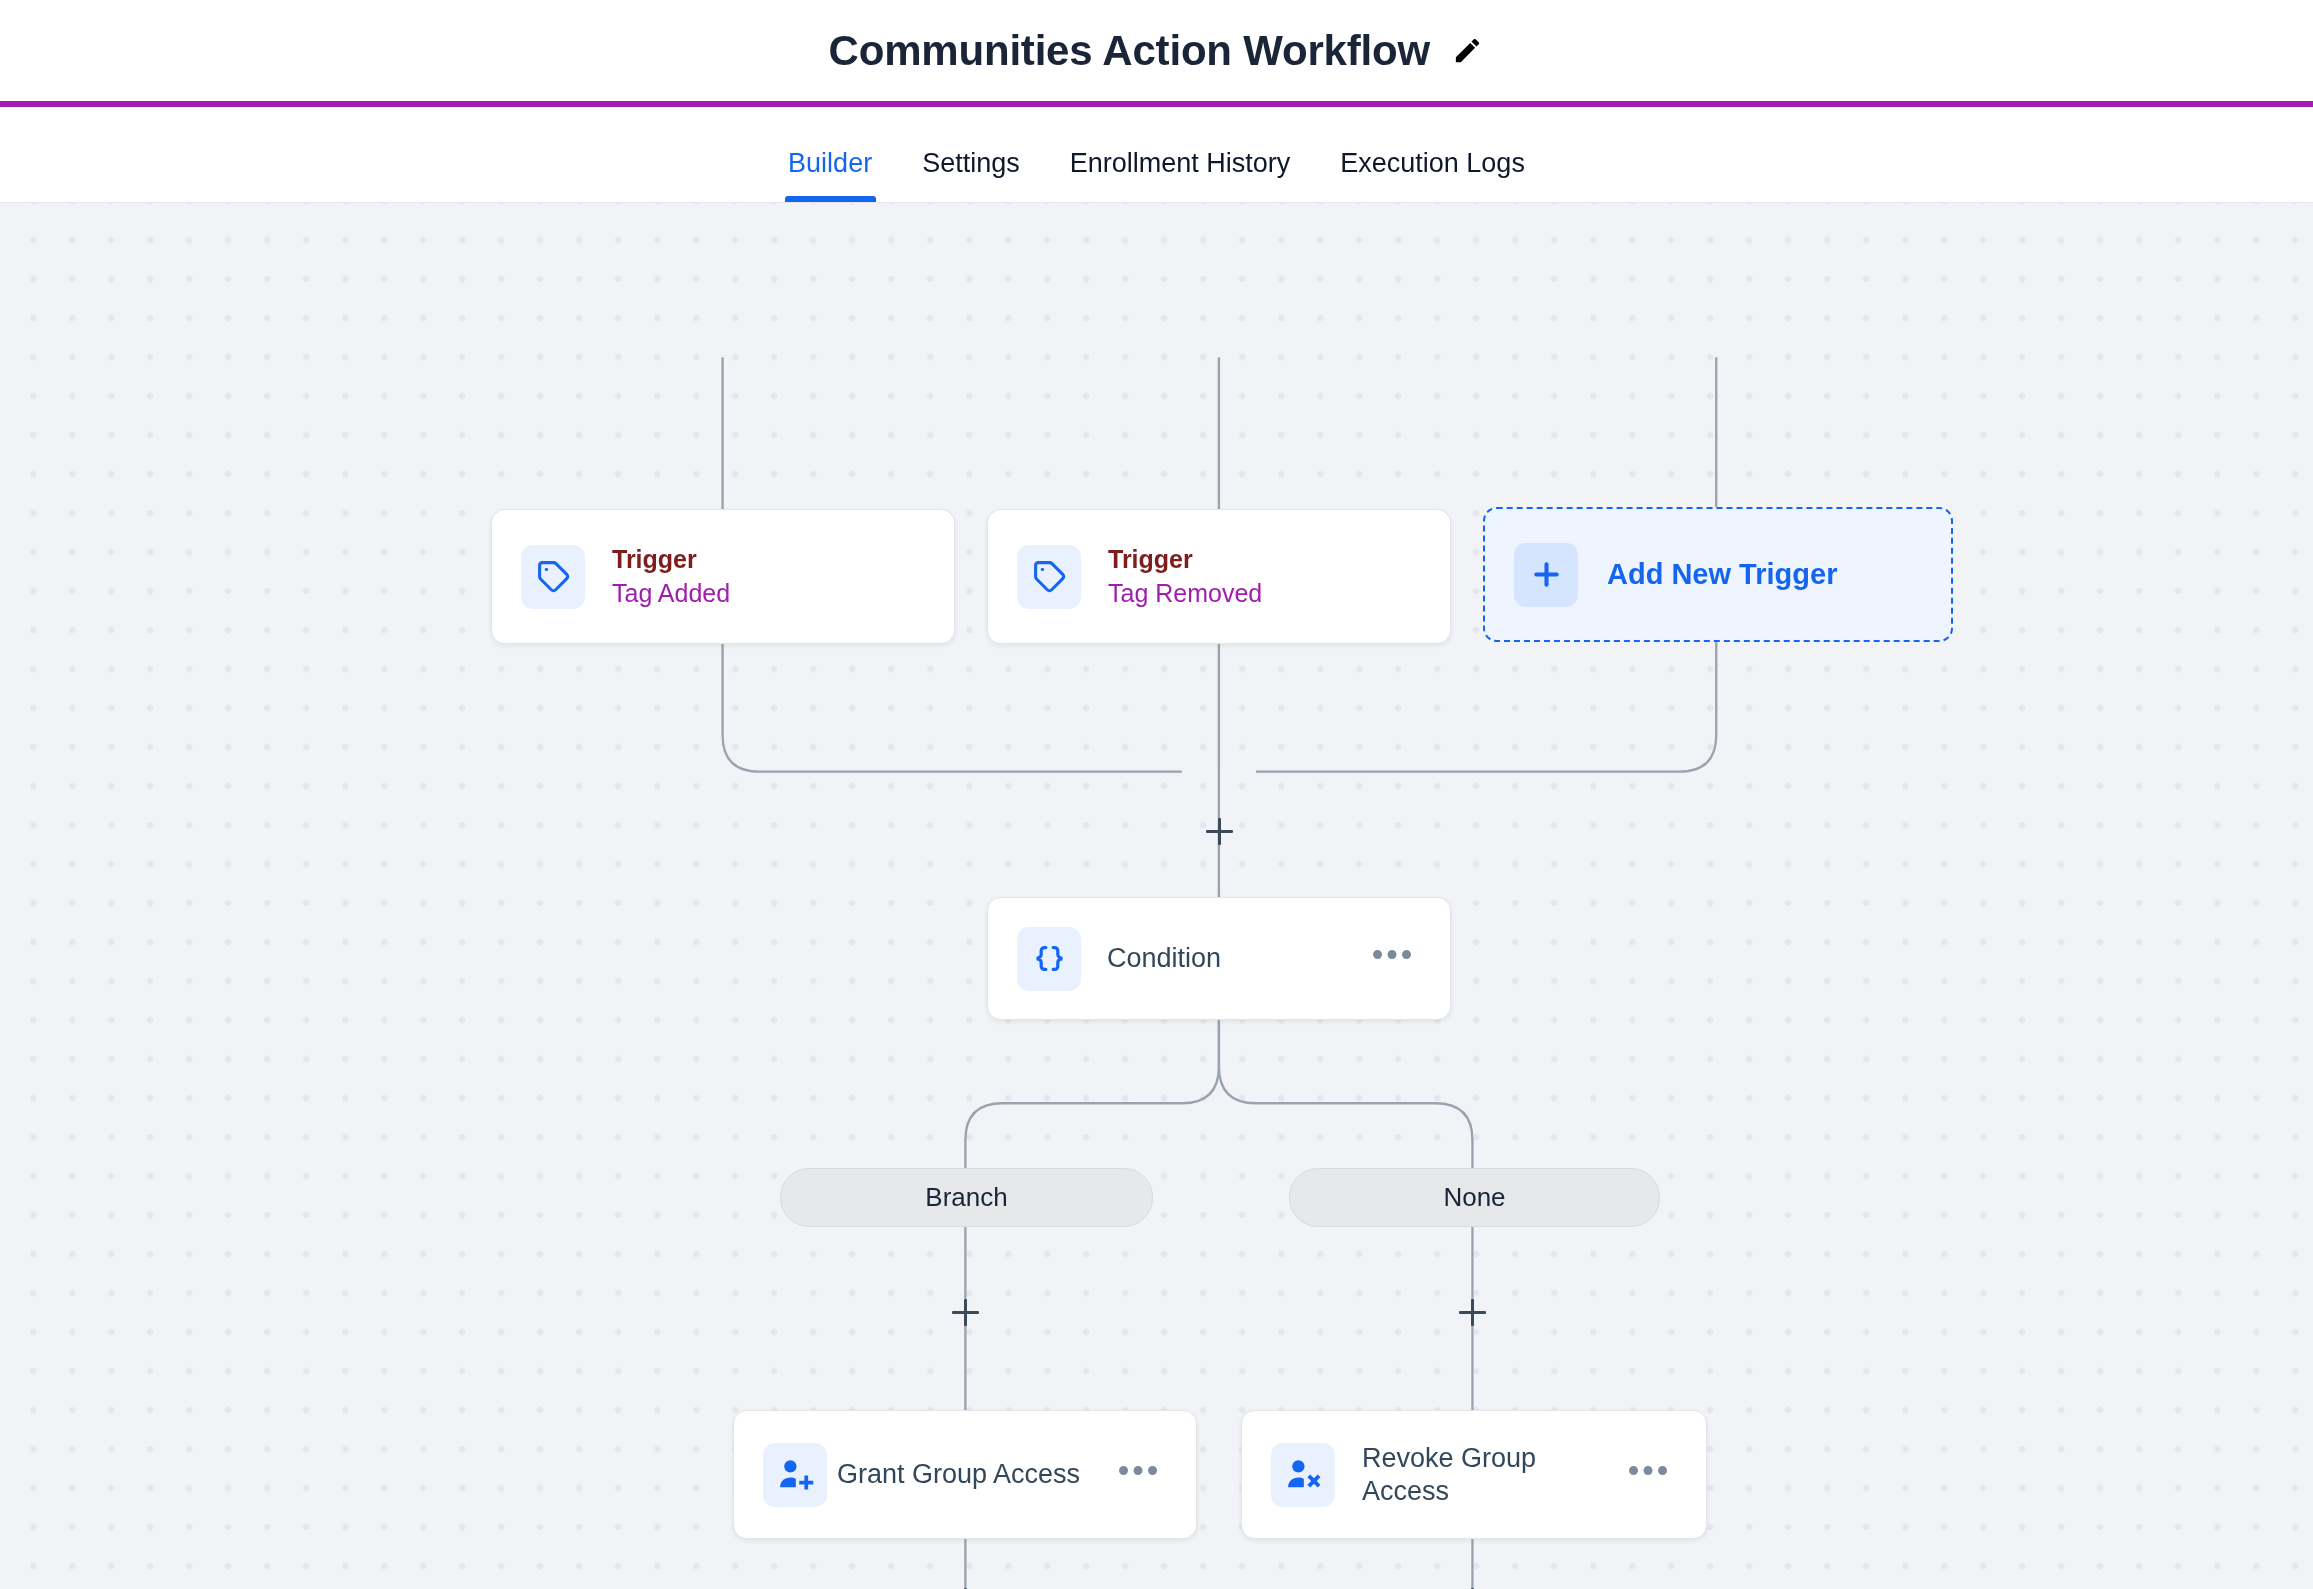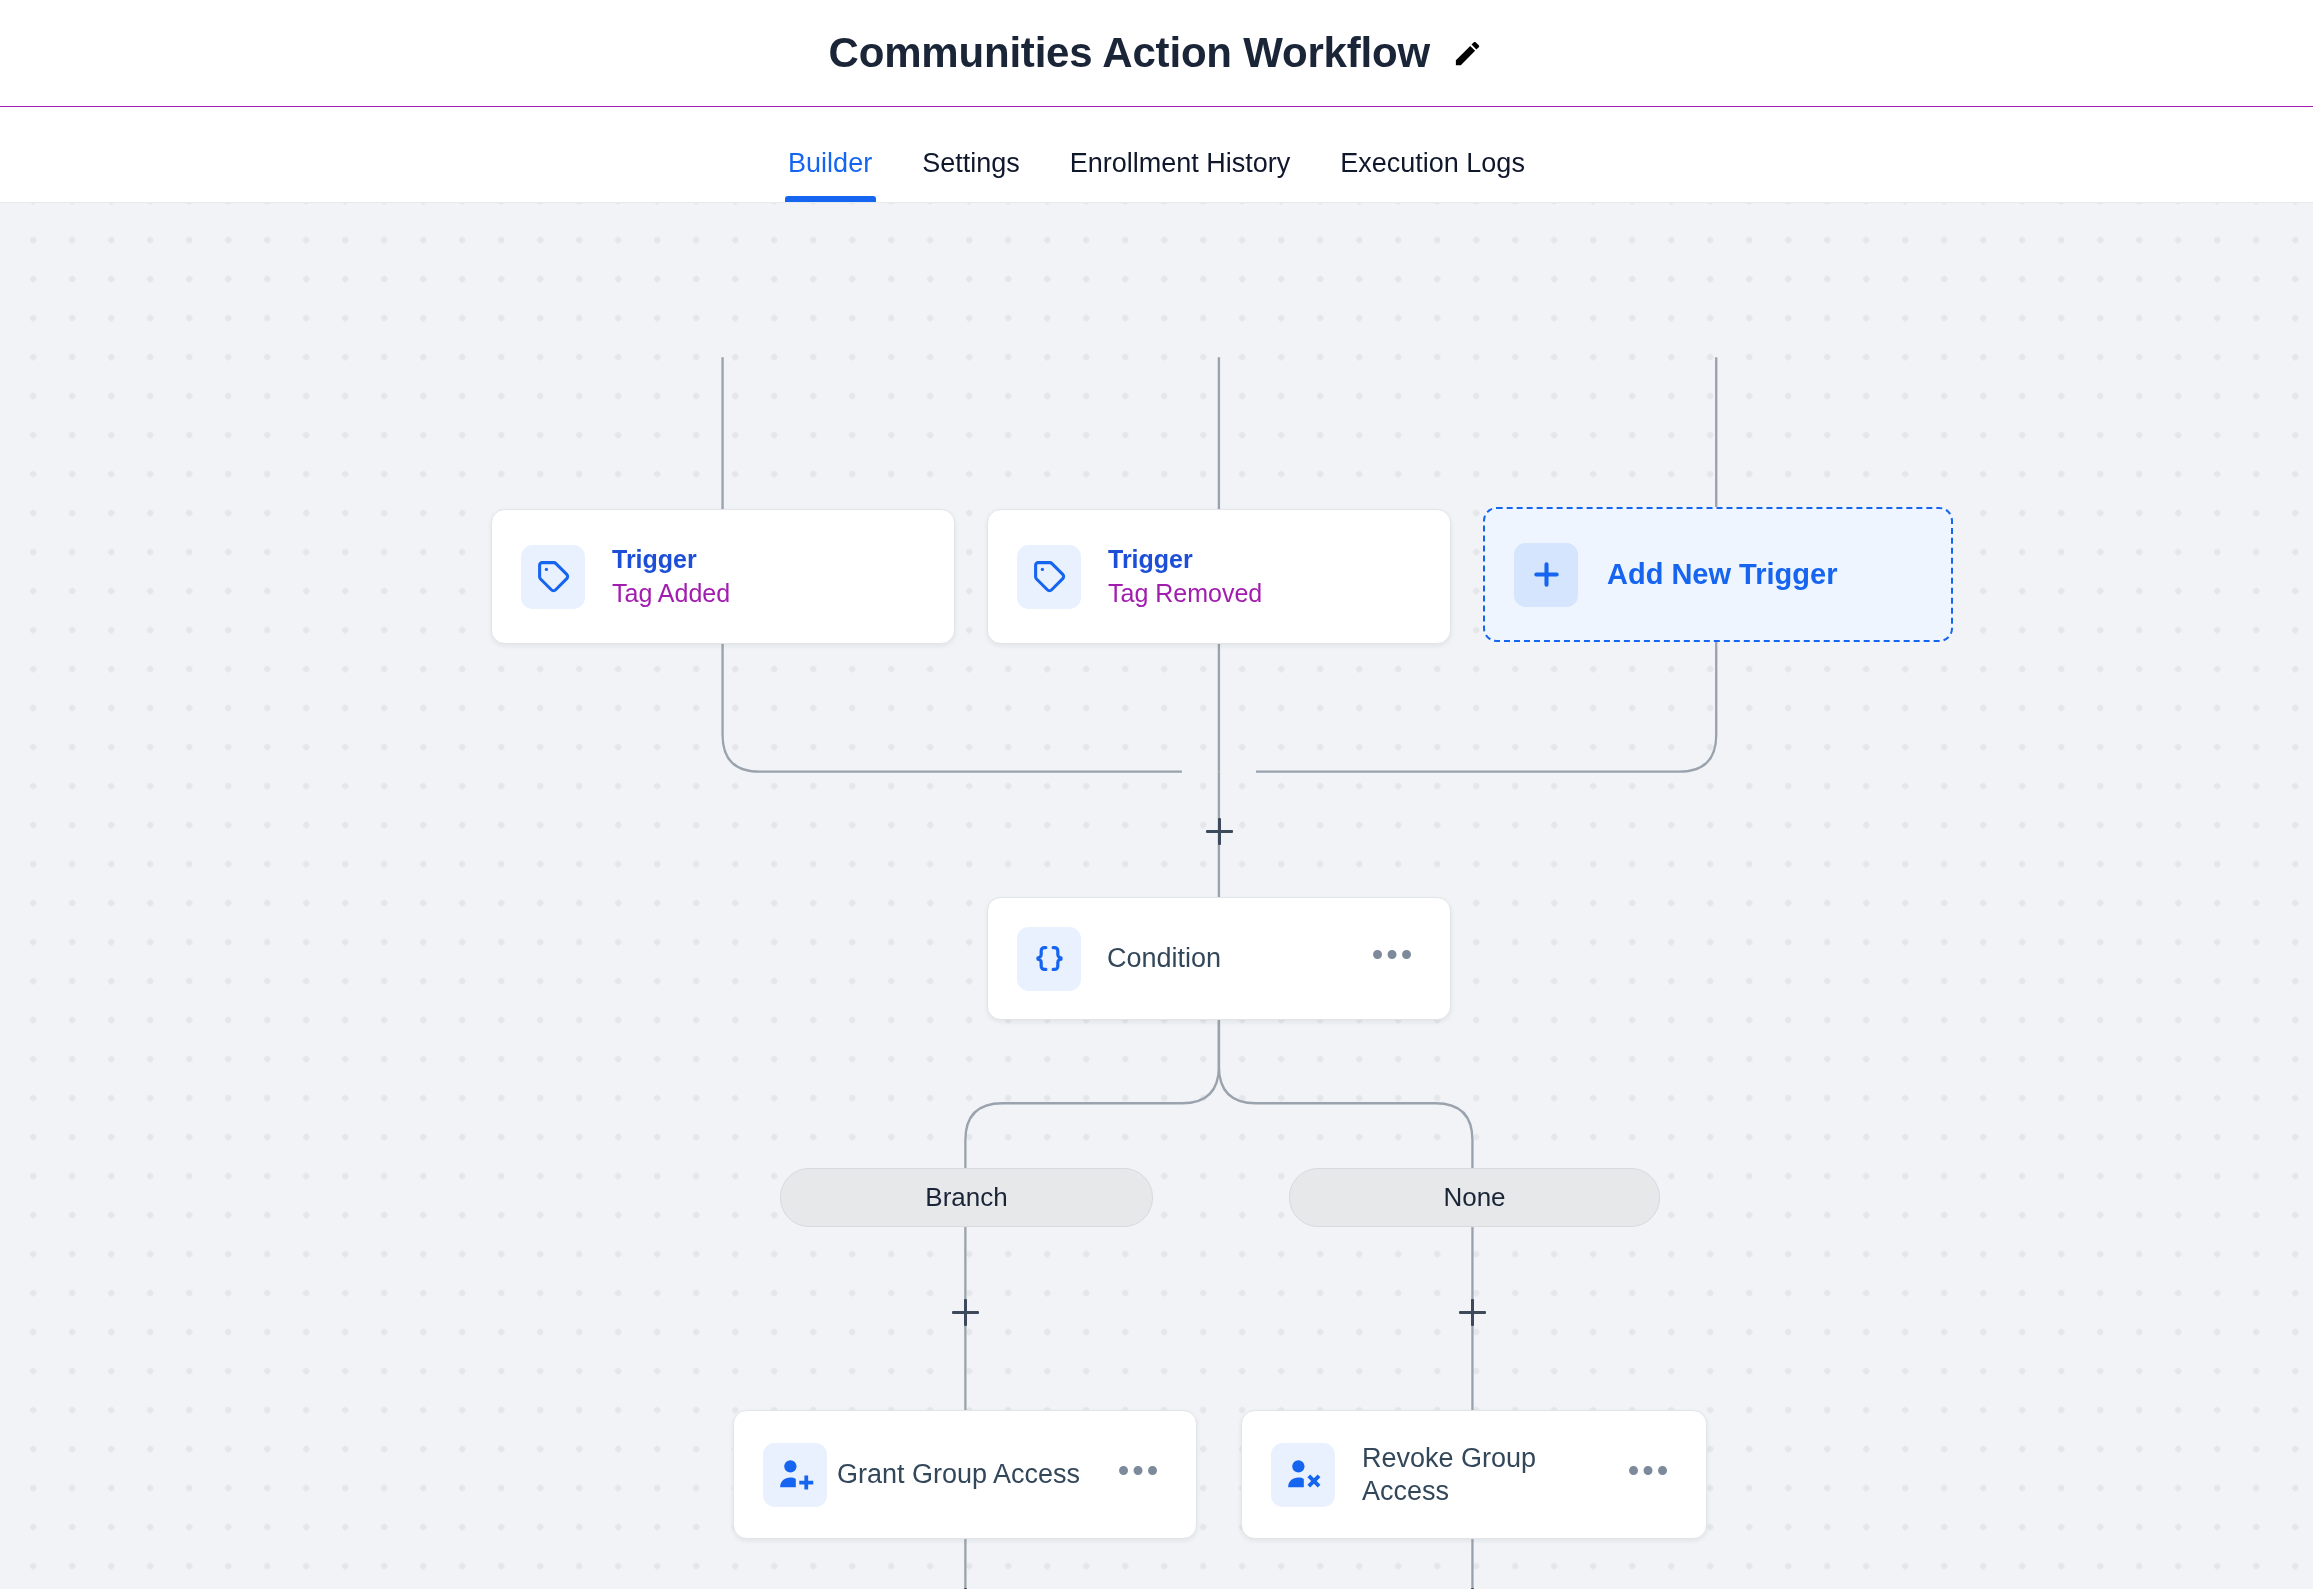--- a/index.html
+++ b/index.html
@@ -10,21 +10,21 @@
     background:#ffffff;
     color:#33475b;
     overflow:hidden;
   }
 
   
   .app-header{
     height:107px;
     background:#ffffff;
     display:flex;align-items:center;justify-content:center;
-    border-bottom:1px solid #a21caf;
+    border-bottom:6px solid #a21caf;
     position:relative;
   }
   .title-wrap{display:flex;align-items:center;gap:21.5px;}
   .page-title{
     font-size:42px;font-weight:700;color:#1b2538;letter-spacing:-0.2px;
     white-space:nowrap;
   }
   .edit-icon{
     width:33px;height:33px;display:flex;align-items:center;justify-content:center;
     cursor:pointer;
@@ -78,21 +78,21 @@
     padding:0 29px;
     cursor:pointer;
   }
   .node-icon{
     width:64px;height:64px;flex:0 0 64px;
     border-radius:11.7px;background:#eaf1fe;
     display:flex;align-items:center;justify-content:center;
   }
   .node-icon svg{display:block;}
   .node-text{margin-left:27px;display:flex;flex-direction:column;justify-content:center;gap:2.9px;}
-  .node-kicker{font-size:25px;font-weight:700;color:#1d4ed8;line-height:1.25;}
+  .node-kicker{font-size:25px;font-weight:700;color:#7f1d1d;line-height:1.25;}
   .node-sub{font-size:25px;color:#a21caf;line-height:1.25;}
   .node-label{font-size:27px;color:#33475b;line-height:1.2;}
   .node-menu{
     margin-left:auto;
     color:#7c8a9b;font-size:33px;letter-spacing:2.9px;line-height:0.4;
     padding:13.7px 5.9px 21.5px 19.5px;cursor:pointer;user-select:none;
   }
 
   
   .node.add-new{

